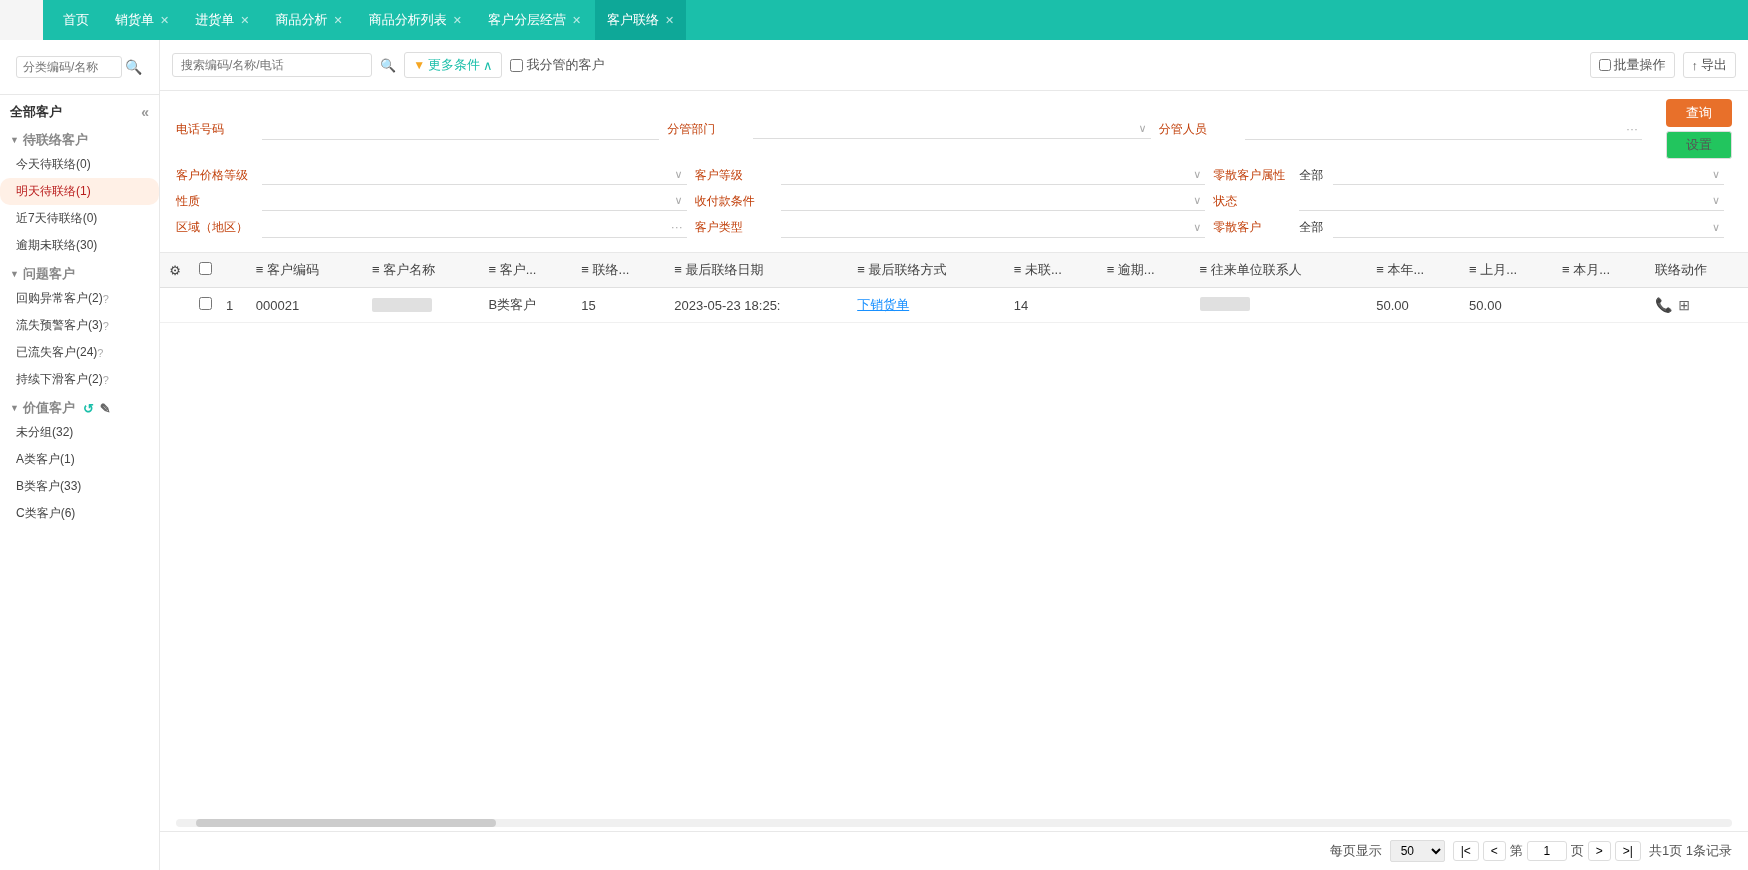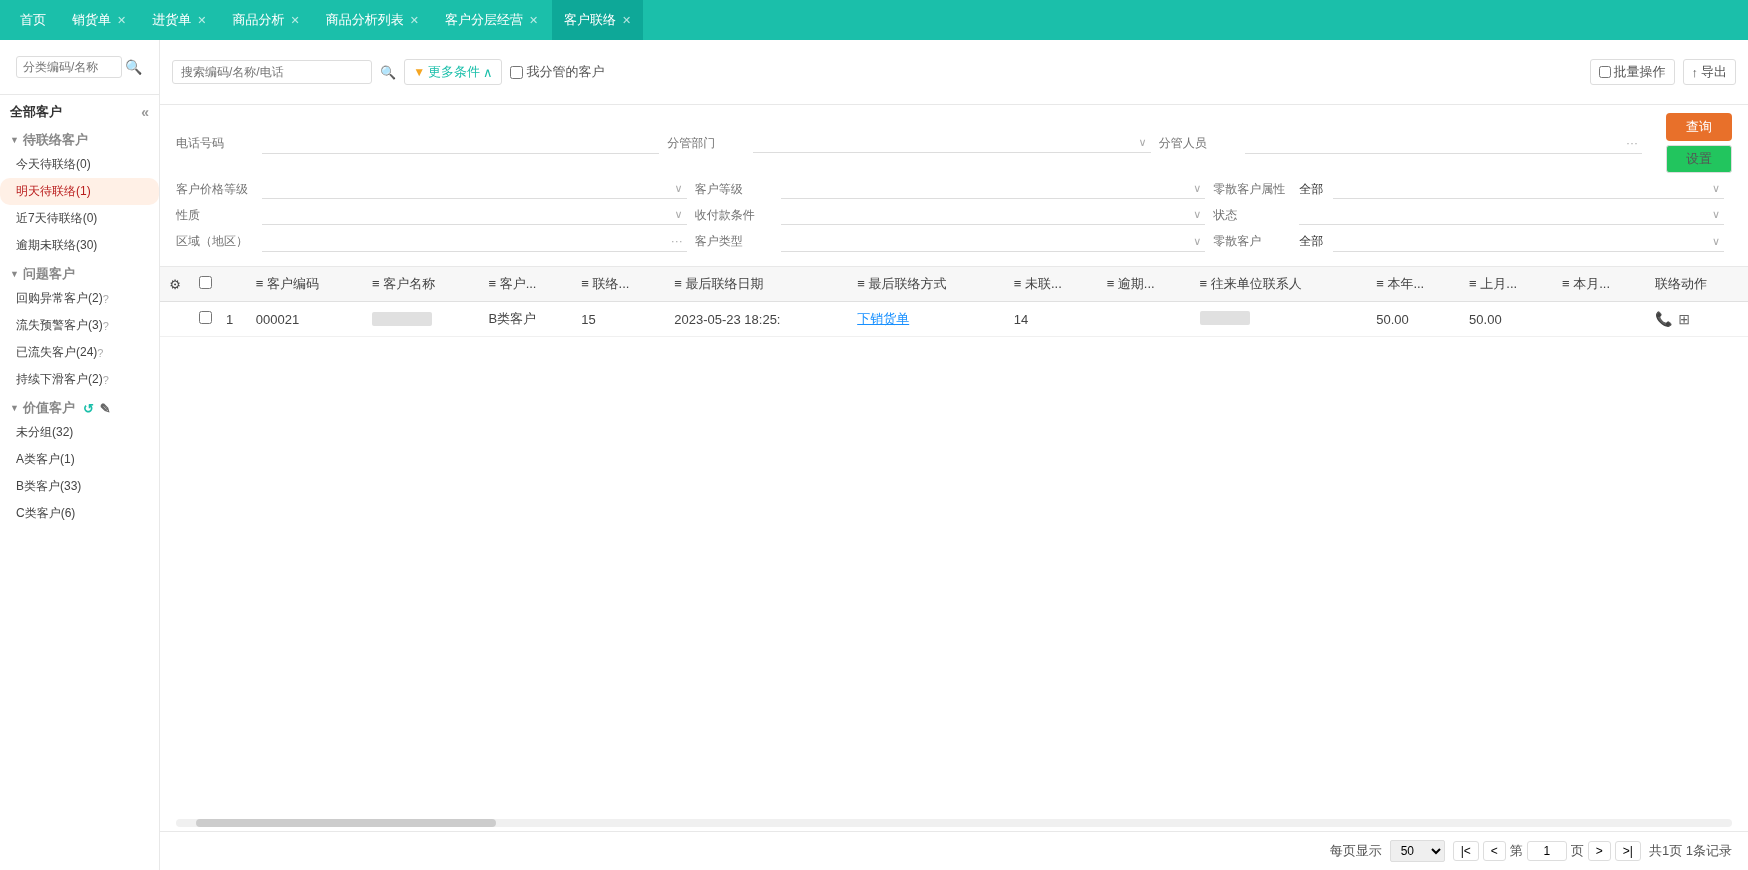--- a/index.html
+++ b/index.html
@@ -2,21 +2,21 @@
 <html><head>
   <meta charset="utf-8">
   <style>
     * { box-sizing: border-box; margin: 0; padding: 0; font-family: 'Microsoft YaHei', Arial, sans-serif; font-size: 13px; }
     body { background: #f5f5f5; overflow: hidden; width: 1748px; height: 870px; }
 
     
     .top-nav {
       display: flex; align-items: center;
       background: #1bbfaa; height: 40px; padding: 0 8px;
-      color: white; gap: 2px;
+      color: white; gap: 2px; margin-left: 43px;
     }
     .nav-item {
       padding: 0 12px; height: 40px; display: flex; align-items: center;
       cursor: pointer; font-size: 13px; color: white; white-space: nowrap;
     }
     .nav-item.active { background: #0ea898; }
     .nav-item .close-x { margin-left: 6px; font-size: 11px; opacity: 0.7; }
 
     
     .main-layout {
@@ -55,21 +55,21 @@
     }
     .triangle { font-size: 9px; }
 
     
     .content-area {
       flex: 1; display: flex; flex-direction: column; overflow: hidden;
     }
 
     
     .filter-bar {
-      background: white; padding: 19px 12px; border-bottom: 1px solid #e8e8e8;
+      background: white; padding: 12px 12px; border-bottom: 1px solid #e8e8e8;
       display: flex; align-items: center; gap: 8px;
     }
     .filter-search-input {
       border: 1px solid #ddd; border-radius: 3px; padding: 4px 8px;
       font-size: 12px; width: 200px; outline: none; color: #999;
     }
     .filter-search-btn { cursor: pointer; color: #aaa; }
     .more-conditions {
       display: flex; align-items: center; gap: 3px;
       color: #1bbfaa; cursor: pointer; font-size: 12px; border: 1px solid #ddd;
@@ -90,21 +90,21 @@
       padding: 8px 16px;
     }
     .filter-row {
       display: flex; align-items: center; gap: 0; margin-bottom: 6px;
     }
     .filter-cell {
       display: flex; align-items: center; flex: 1; gap: 6px; min-width: 0;
       padding-right: 8px;
     }
     .filter-label {
-      font-size: 12px; color: #737373; white-space: nowrap; min-width: 80px;
+      font-size: 12px; color: #c2410c; white-space: nowrap; min-width: 80px;
     }
     .filter-input {
       flex: 1; border: none; border-bottom: 1px solid #ddd;
       padding: 3px 4px; font-size: 12px; outline: none; background: transparent;
     }
     .filter-select {
       flex: 1; display: flex; align-items: center; justify-content: space-between;
       border: none; border-bottom: 1px solid #ddd; padding: 3px 4px;
       cursor: pointer; font-size: 12px; color: #999;
     }

